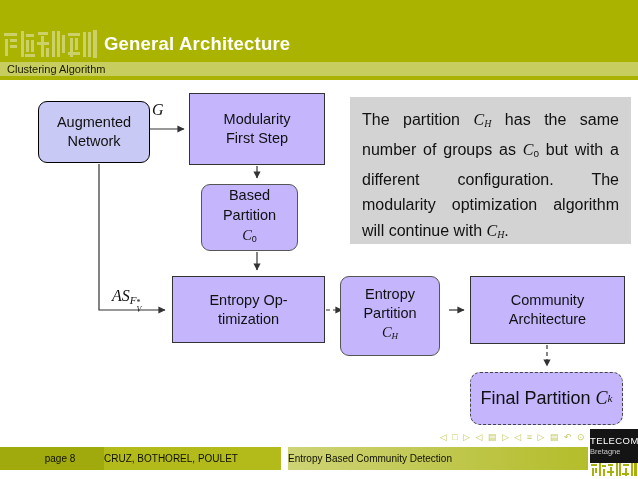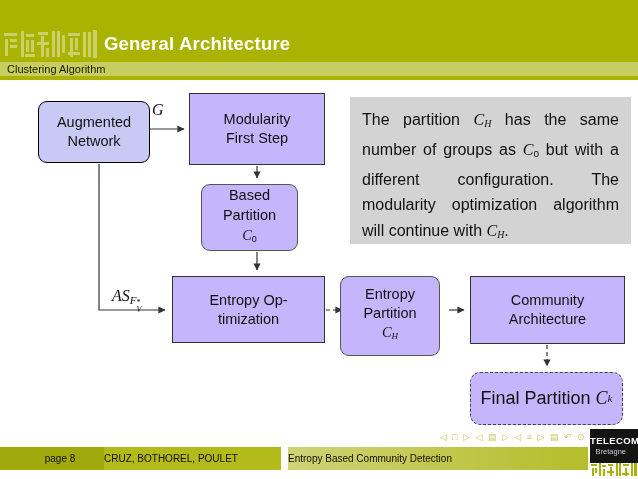--- a/index.html
+++ b/index.html
@@ -47,22 +47,22 @@
   #lbl-as .stack i { font-family:"Liberation Serif", serif; }
   .edges { position:absolute; left:0; top:0; pointer-events:none; }
   
   .f-seg { position:absolute; top:447px; height:23px; font-size:10px; line-height:23px; color:#101000; }
   #f-page    { left:0;     width:120px;  background:var(--footer-seg1); text-align:center; }
   #f-authors { left:104px; width:177px; background:var(--footer-seg2); }
   #f-title   { left:288px; width:300px; background:linear-gradient(90deg, var(--footer-seg3a), var(--footer-seg3b)); text-align:left; padding-right:24px; }
   .nav-symbols { position:absolute; right:52px; top:432px; font-size:9px; letter-spacing:1.5px; color:var(--nav); }
   
   .logo-box { position:absolute; left:590px; top:429px; width:48px; height:34px; background:var(--logo-bg); color:#fff; text-align:center; }
-  .logo-box .l1 { font-size:9.5px; font-weight:bold; letter-spacing:0.4px; margin-top:6px; }
-  .logo-box .l2 { font-size:7.5px; color:#c9c9c9; text-align:right; padding-right:12px; margin-top:0.5px; }
+  .logo-box .l1 { font-size:9.5px; font-weight:normal; letter-spacing:0.4px; margin-top:6px; }
+  .logo-box .l2 { font-size:7.5px; color:#c9c9c9; text-align:right; padding-right:18px; margin-top:0.5px; }
   .logo-seal { position:absolute; left:591px; top:463px; }
 </style>
 </head>
 <body>
 
 <div id="slide">
 
   <div class="header-bar">
     <svg class="header-pattern" width="98" height="30" viewBox="0 0 98 30">
       <g fill="var(--header-glyph)">

